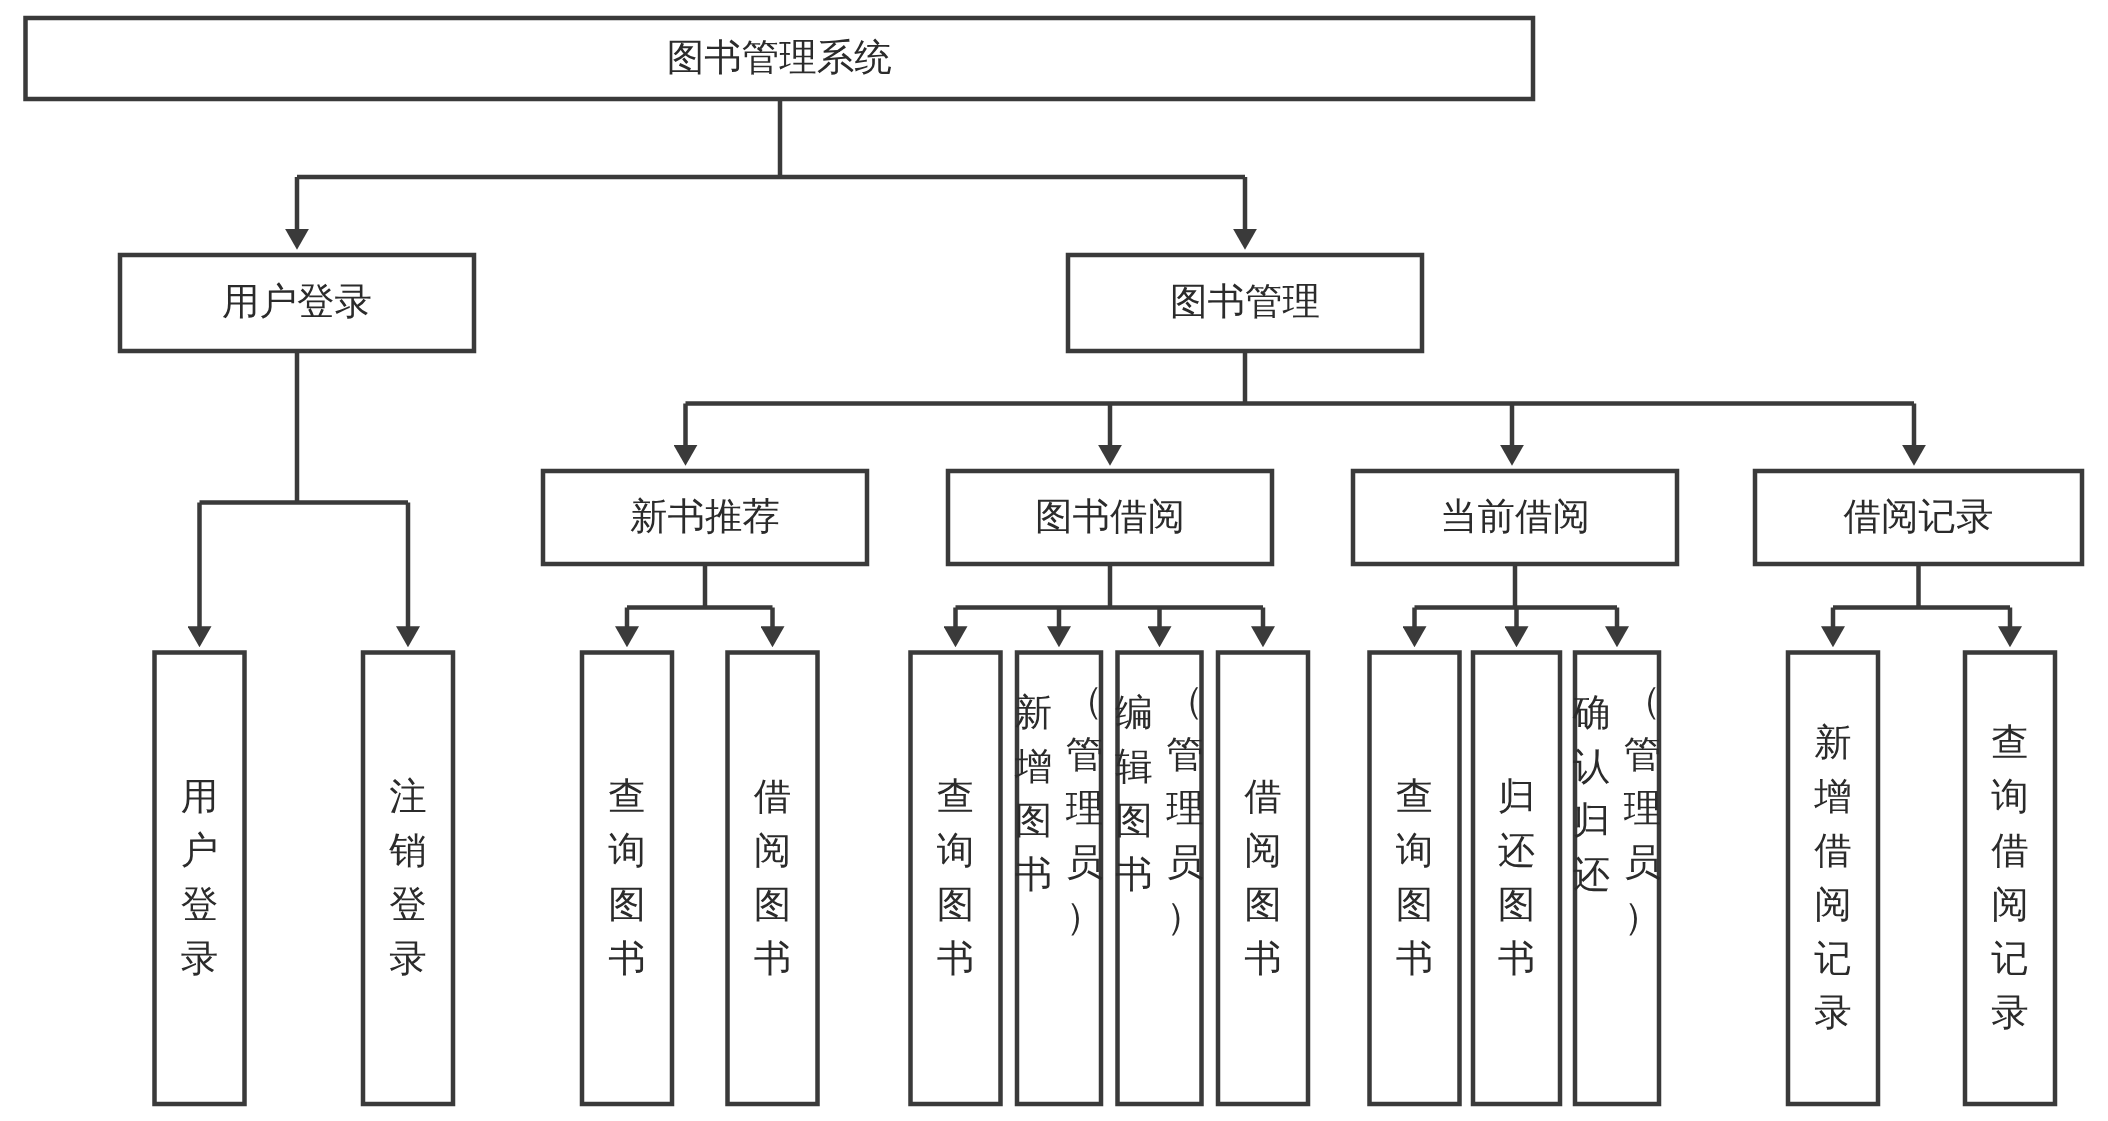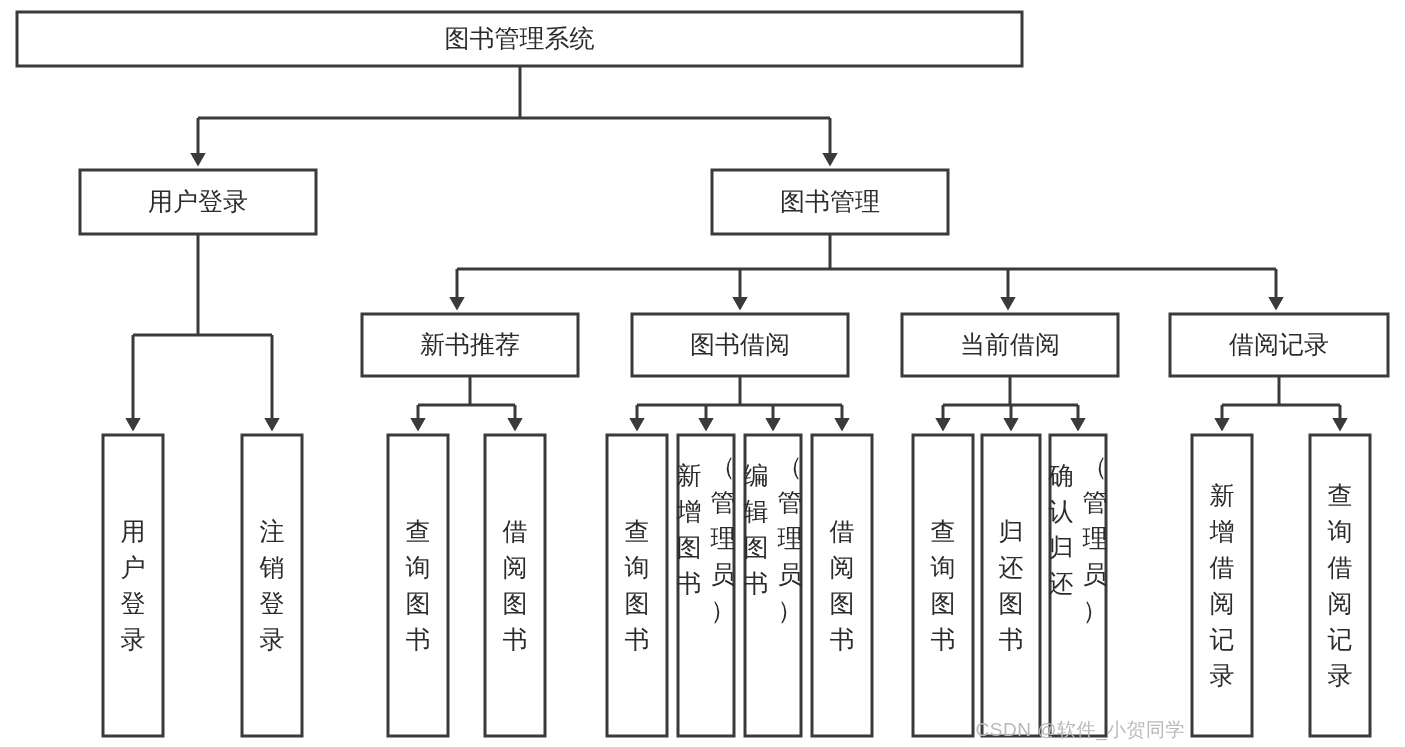--- a/index.html
+++ b/index.html
@@ -155,14 +155,13 @@
           <rect x="1192" y="435" width="60" height="301" class="node-box"></rect>
           <text x="1222" y="503.5" class="vlabel"><tspan x="1222" dy="0">新</tspan><tspan x="1222" dy="36">增</tspan><tspan x="1222" dy="36">借</tspan><tspan x="1222" dy="36">阅</tspan><tspan x="1222" dy="36">记</tspan><tspan x="1222" dy="36">录</tspan></text>
         </g>
         <g>
           <rect x="1310" y="435" width="60" height="301" class="node-box"></rect>
           <text x="1340" y="503.5" class="vlabel"><tspan x="1340" dy="0">查</tspan><tspan x="1340" dy="36">询</tspan><tspan x="1340" dy="36">借</tspan><tspan x="1340" dy="36">阅</tspan><tspan x="1340" dy="36">记</tspan><tspan x="1340" dy="36">录</tspan></text>
         </g>
       </g>
   </svg>
 
-  <div class="watermark">CSDN @软件_小贺同学</div>
 </div>
 
 </body></html>

